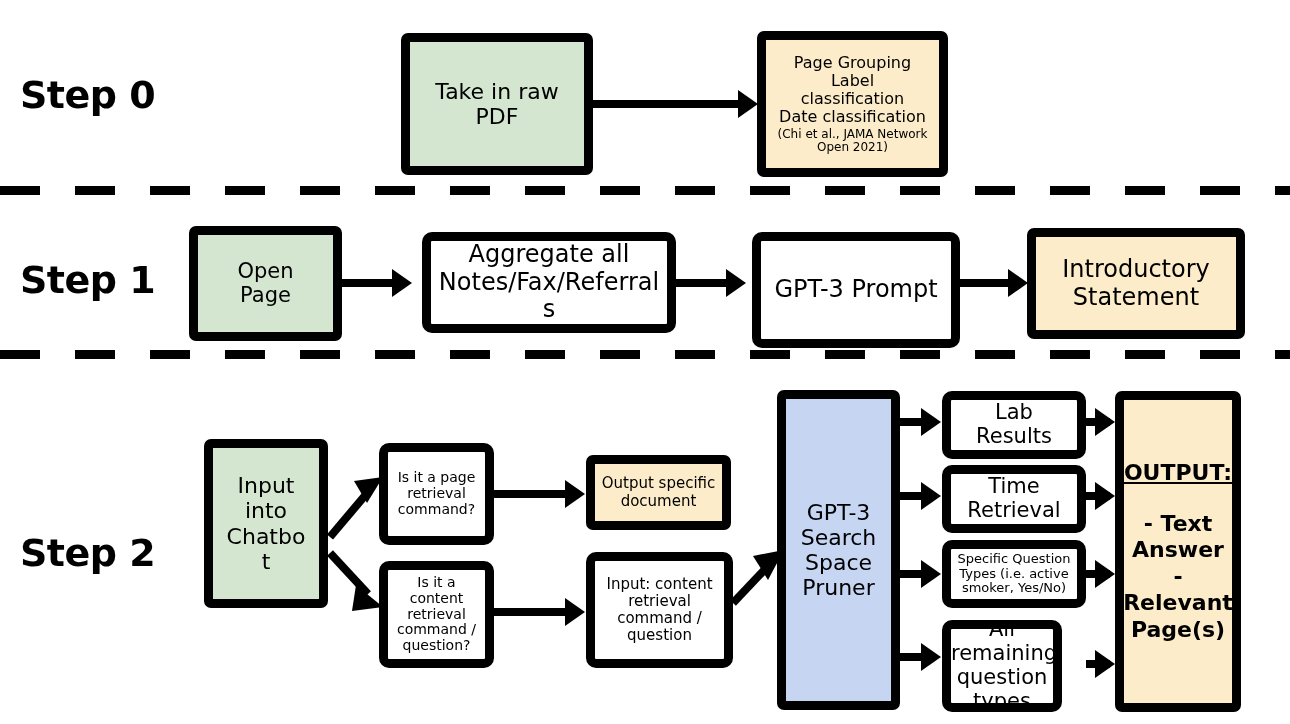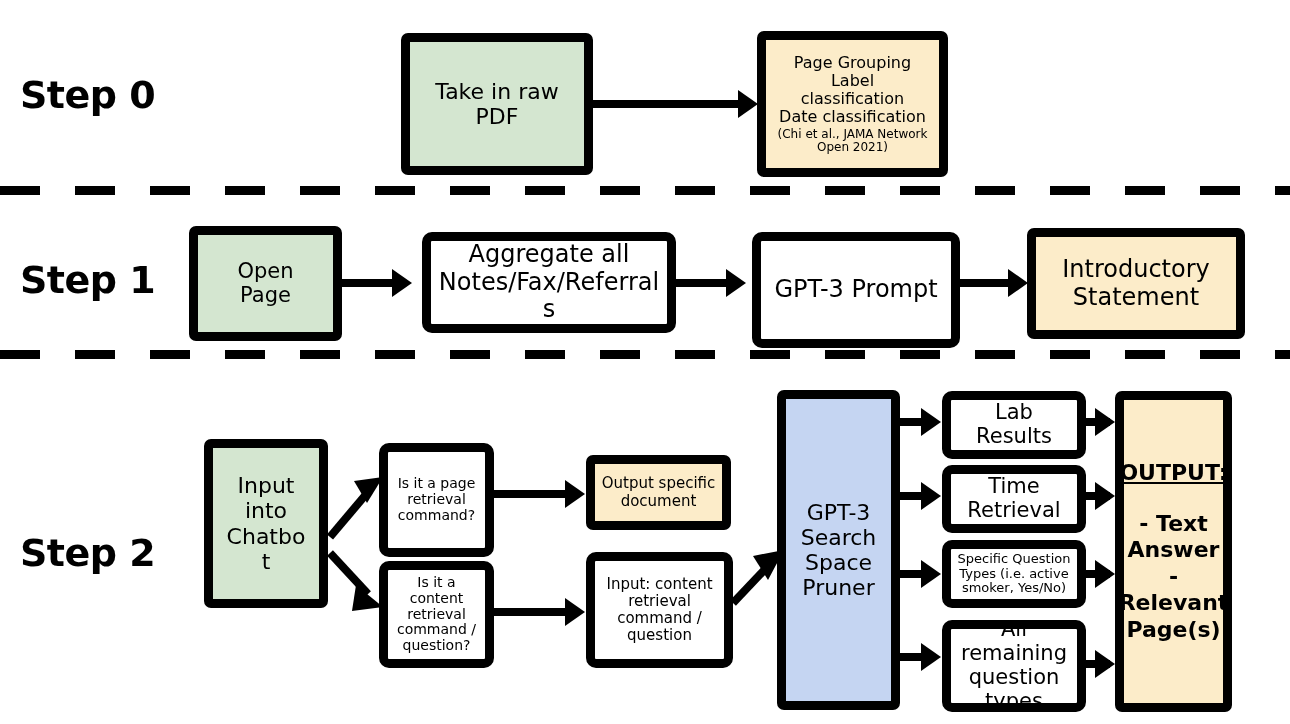--- a/index.html
+++ b/index.html
@@ -203,21 +203,21 @@
 
   <div class="step-label" style="left:20px; top:534px;">Step 2</div>
 
   <div class="node green fs-22" style="left:204px; top:439px; width:124px; height:169px;">
     <span class="txt">Input
 into
 Chatbo
 t</span>
   </div>
 
-  <div class="node white fs-14" style="left:379px; top:443px; width:115px; height:114px;">
+  <div class="node white fs-14" style="left:379px; top:443px; width:115px; height:102px;">
     <span class="txt">Is it a page
 retrieval
 command?</span>
   </div>
 
   <div class="conn" style="left:494px; top:490px; width:74px;"></div>
   <div class="arrowhead" style="left:565px; top:480px;"></div>
 
   <div class="node cream fs-15" style="left:586px; top:455px; width:145px; height:75px;">
     <span class="txt">Output specific
@@ -270,39 +270,39 @@
     <span class="txt">Time
 Retrieval</span>
   </div>
 
   <div class="node white fs-13" style="left:942px; top:540px; width:144px; height:68px;">
     <span class="txt">Specific Question
 Types (i.e. active
 smoker, Yes/No)</span>
   </div>
 
-  <div class="node white fs-21" style="left:942px; top:620px; width:144px; height:92px;">
+  <div class="node white fs-21" style="left:942px; top:620px; width:120px; height:92px;">
     <span class="txt">All remaining
 question
 types</span>
   </div>
 
   <div class="conn" style="left:1086px; top:418px; width:24px;"></div>
   <div class="arrowhead" style="left:1095px; top:408px;"></div>
 
   <div class="conn" style="left:1086px; top:492px; width:24px;"></div>
   <div class="arrowhead" style="left:1095px; top:482px;"></div>
 
   <div class="conn" style="left:1086px; top:570px; width:24px;"></div>
   <div class="arrowhead" style="left:1095px; top:560px;"></div>
 
   <div class="conn" style="left:1086px; top:660px; width:24px;"></div>
   <div class="arrowhead" style="left:1095px; top:650px;"></div>
 
-  <div class="node cream" style="left:1115px; top:391px; width:117px; height:321px;">
+  <div class="node cream" style="left:1115px; top:391px; width:126px; height:321px;">
     <div class="out-inner">
       <span class="out-title">OUTPUT:</span>
       <span class="out-body">- Text
 Answer
 -
 Relevant
 Page(s)</span>
     </div>
   </div>
 

